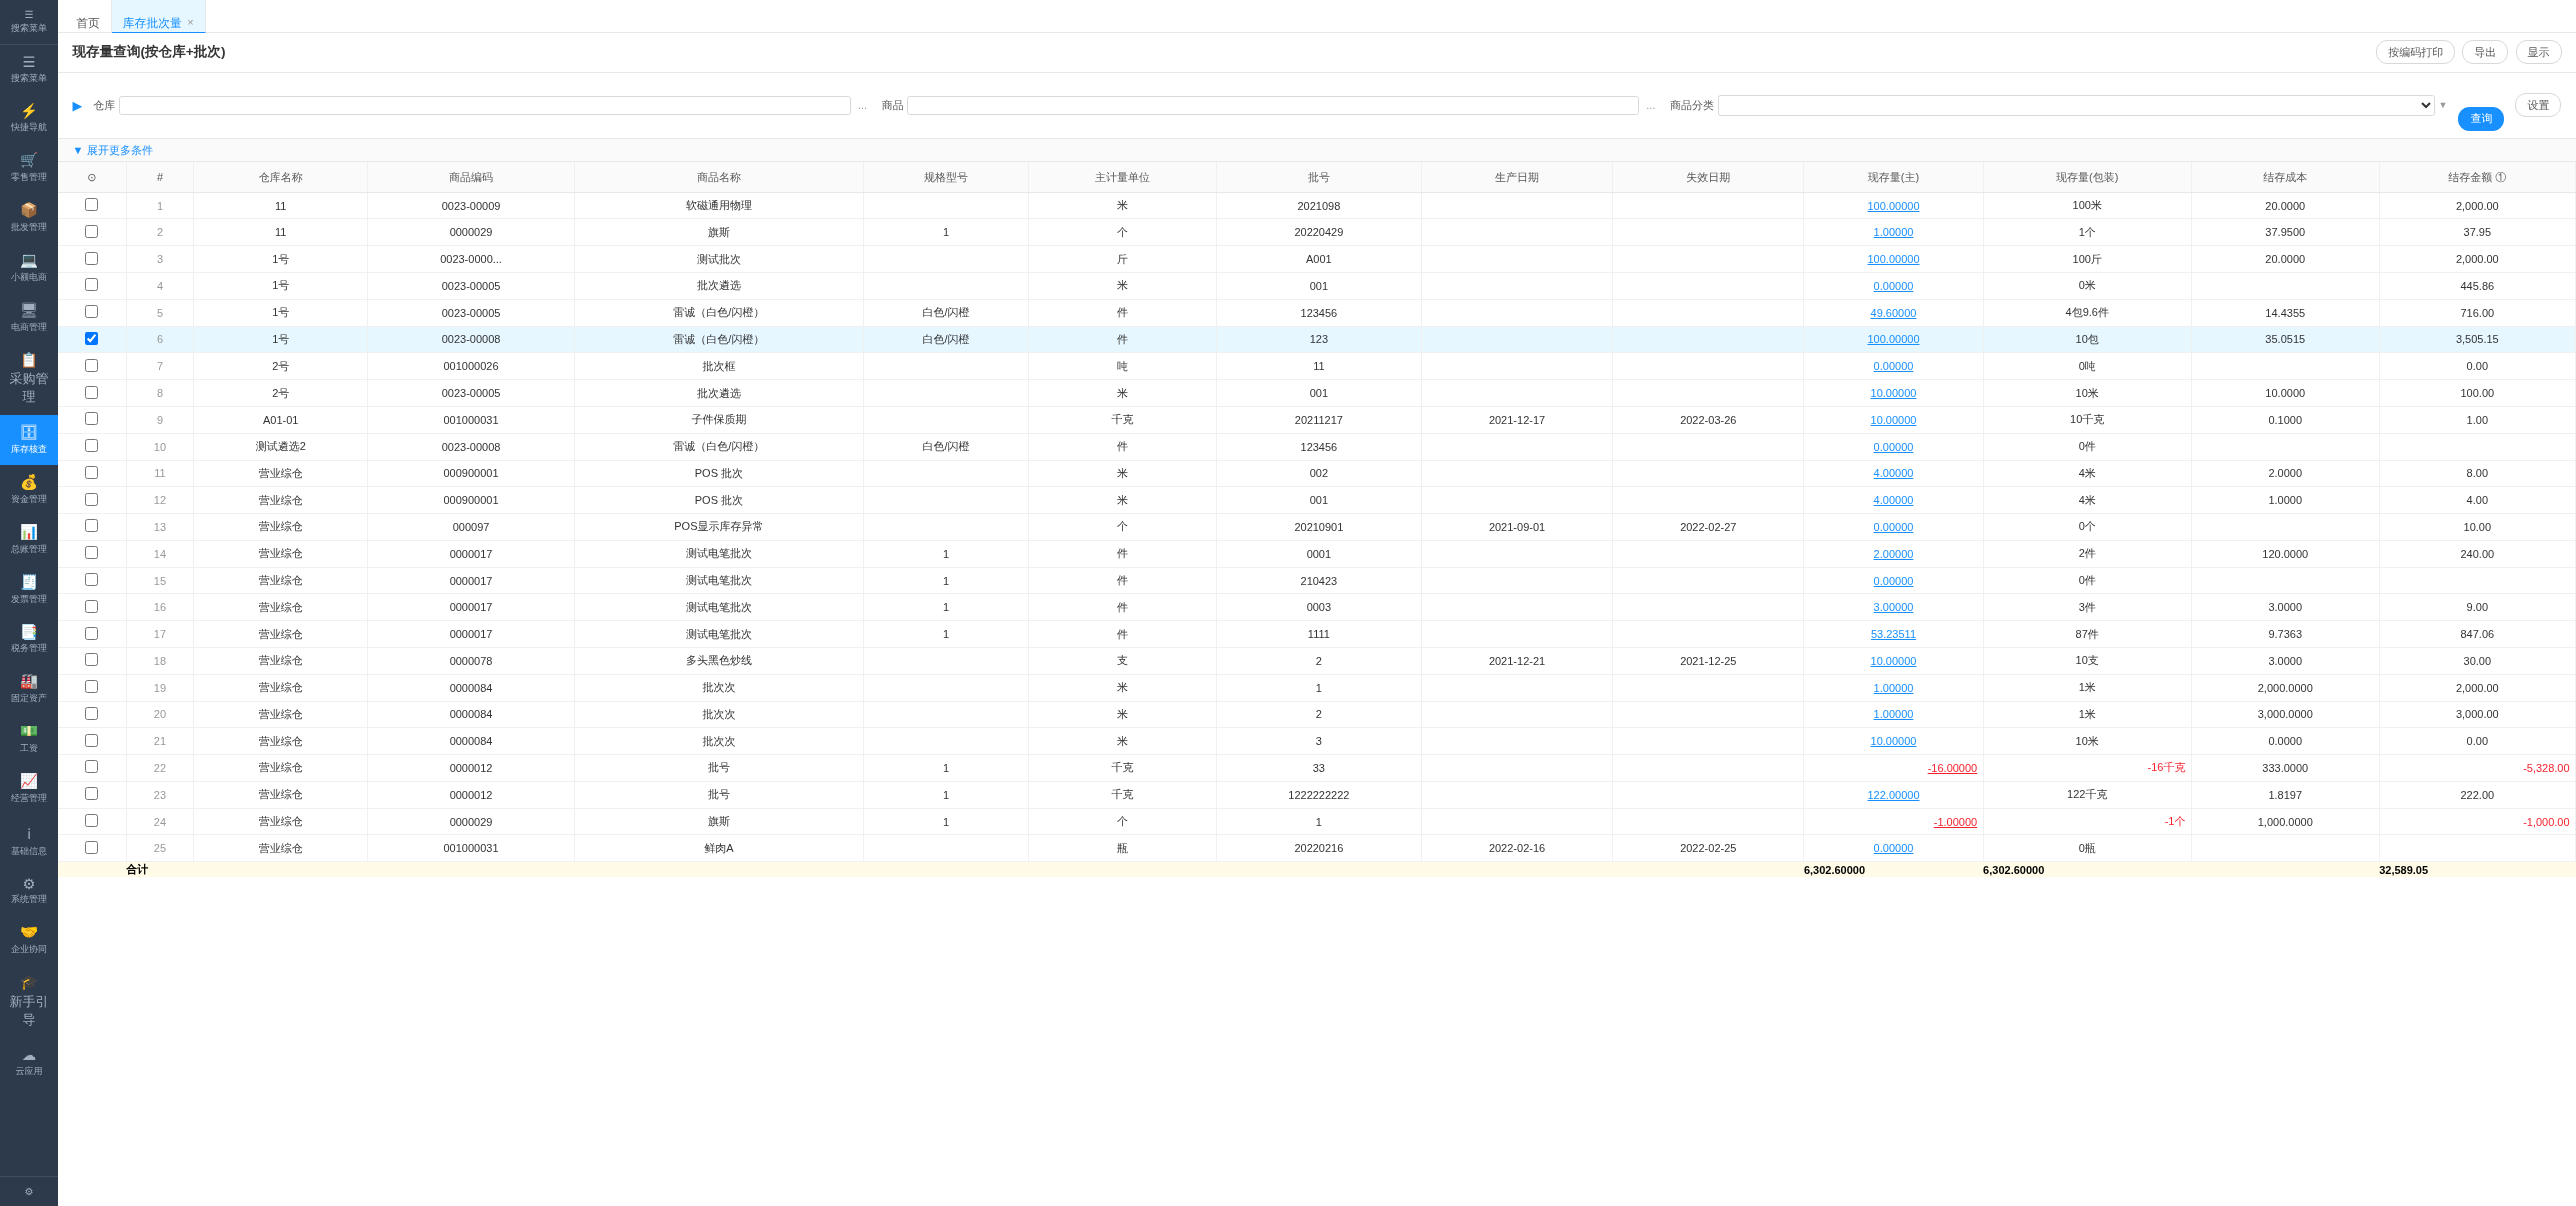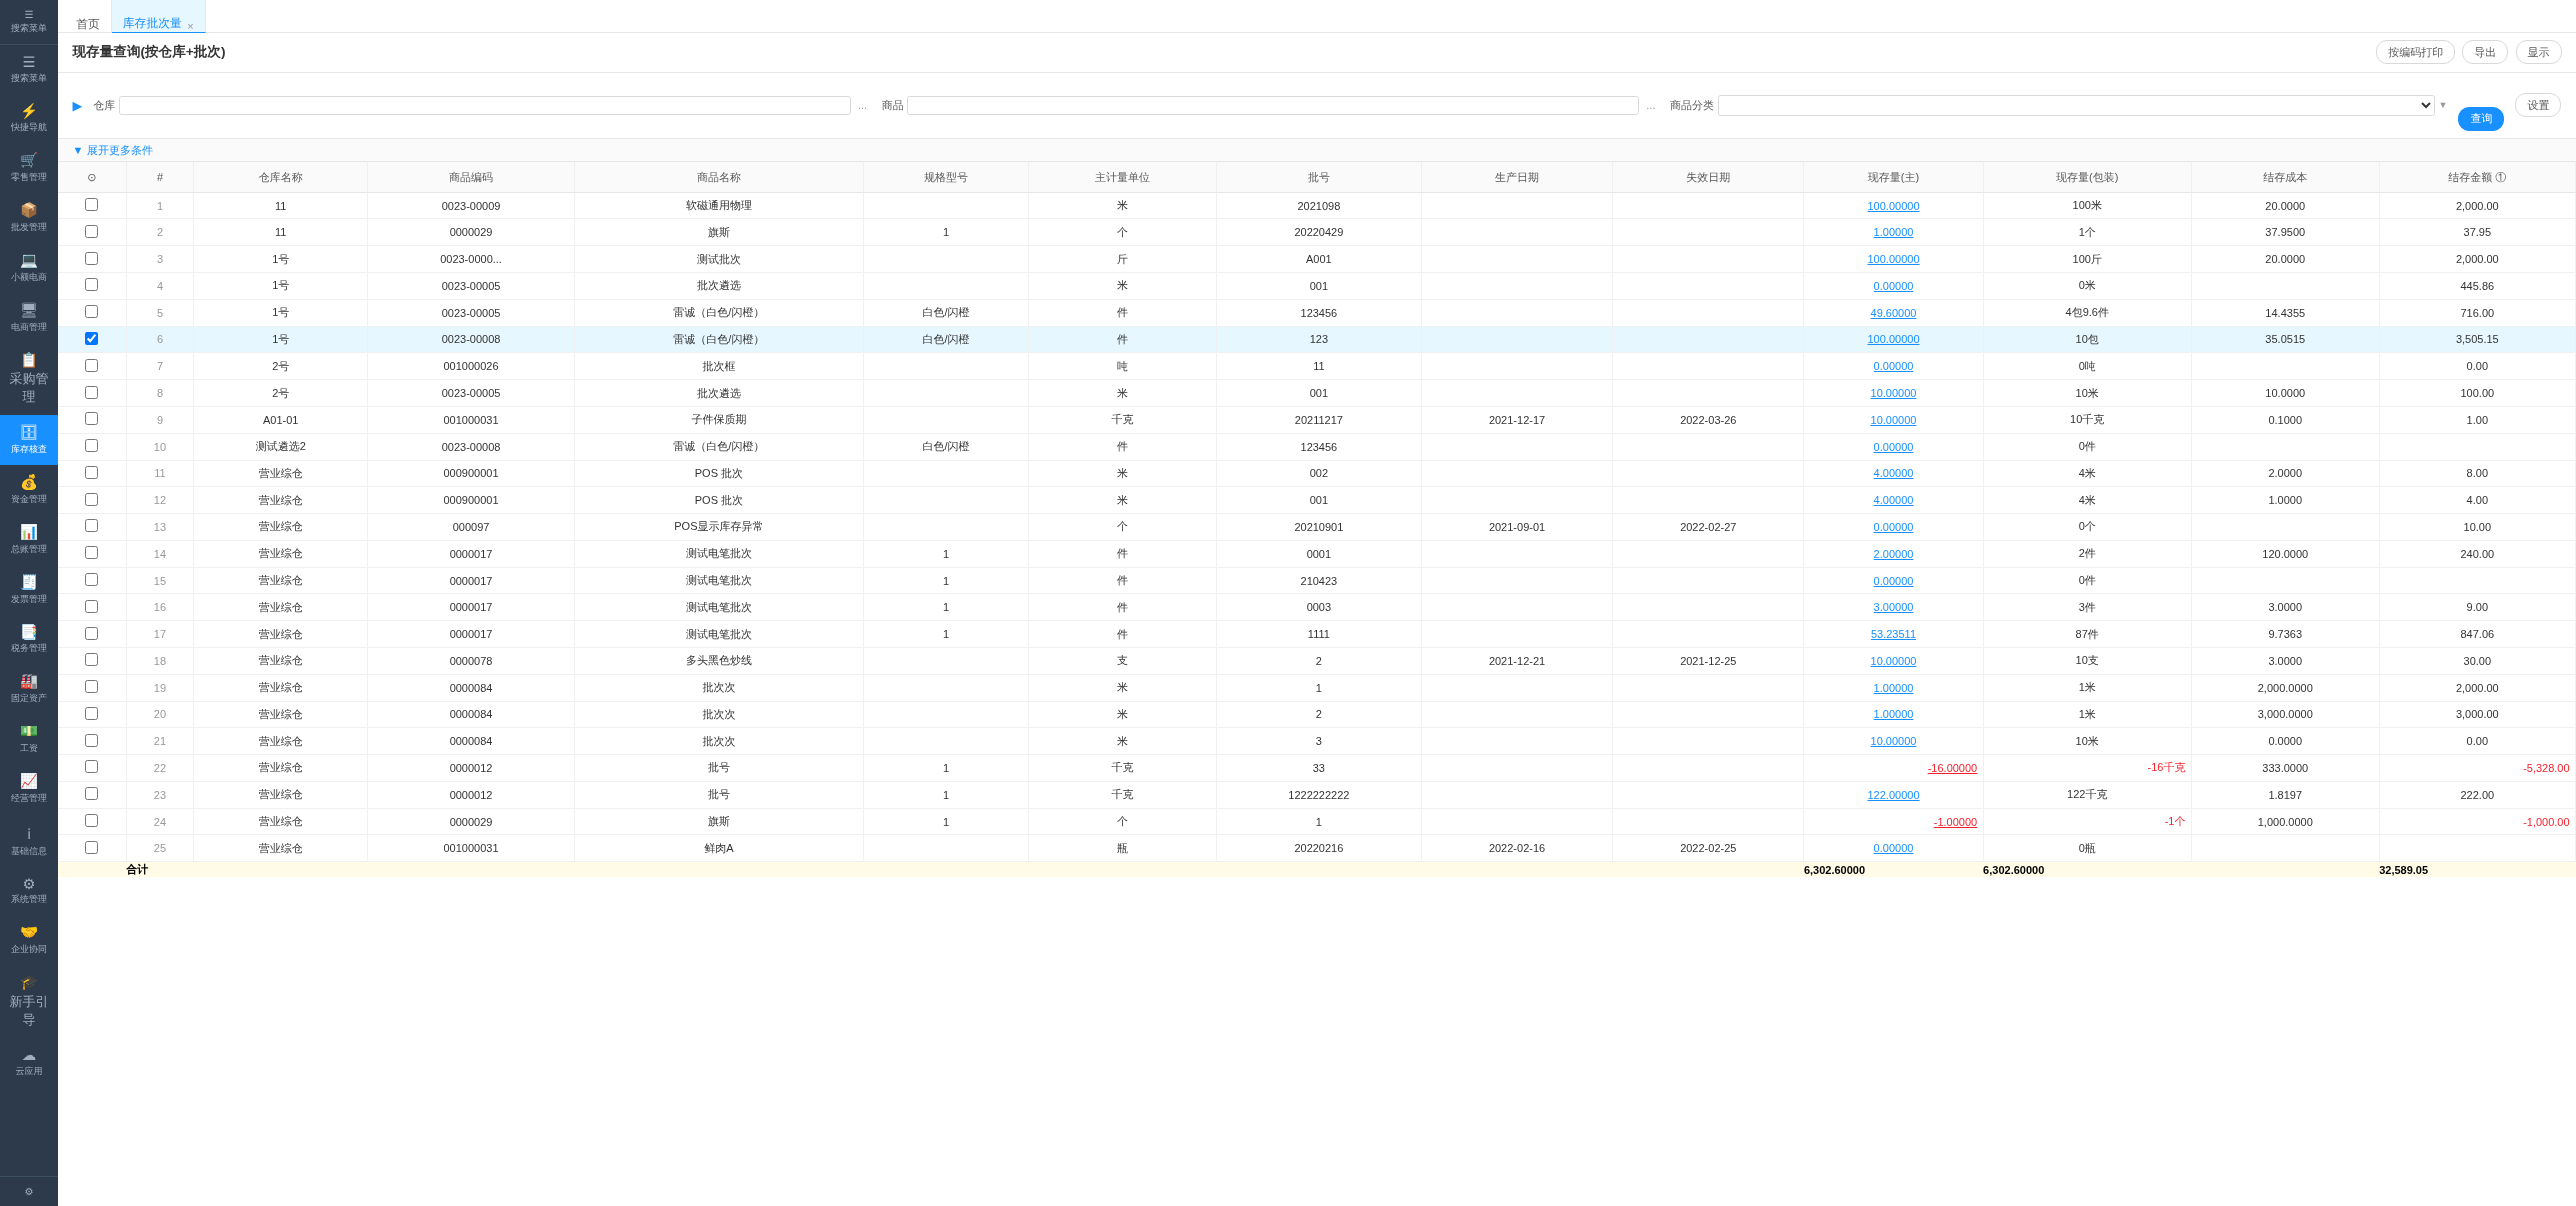--- a/index.html
+++ b/index.html
@@ -60,24 +60,24 @@
     .top-nav {
       background: #fff;
       border-bottom: 0.9px solid #e8e8e8;
       display: flex;
       align-items: center;
       padding: 0 7.2px;
       height: 33px;
       flex-shrink: 0;
     }
     .nav-tab {
-      padding: 0 11px;
+      padding: 16px 11px;
       height: 33px;
       display: flex;
-      align-items: flex-end;
+      align-items: flex-start;
       cursor: pointer;
       font-size: 11.8px;
       color: #595959;
       border-right: 0.9px solid #e8e8e8;
     }
     .nav-tab.active {
       background: #e6f7ff;
       color: #1890ff;
       border-bottom: 1.8px solid #1890ff;
     }

